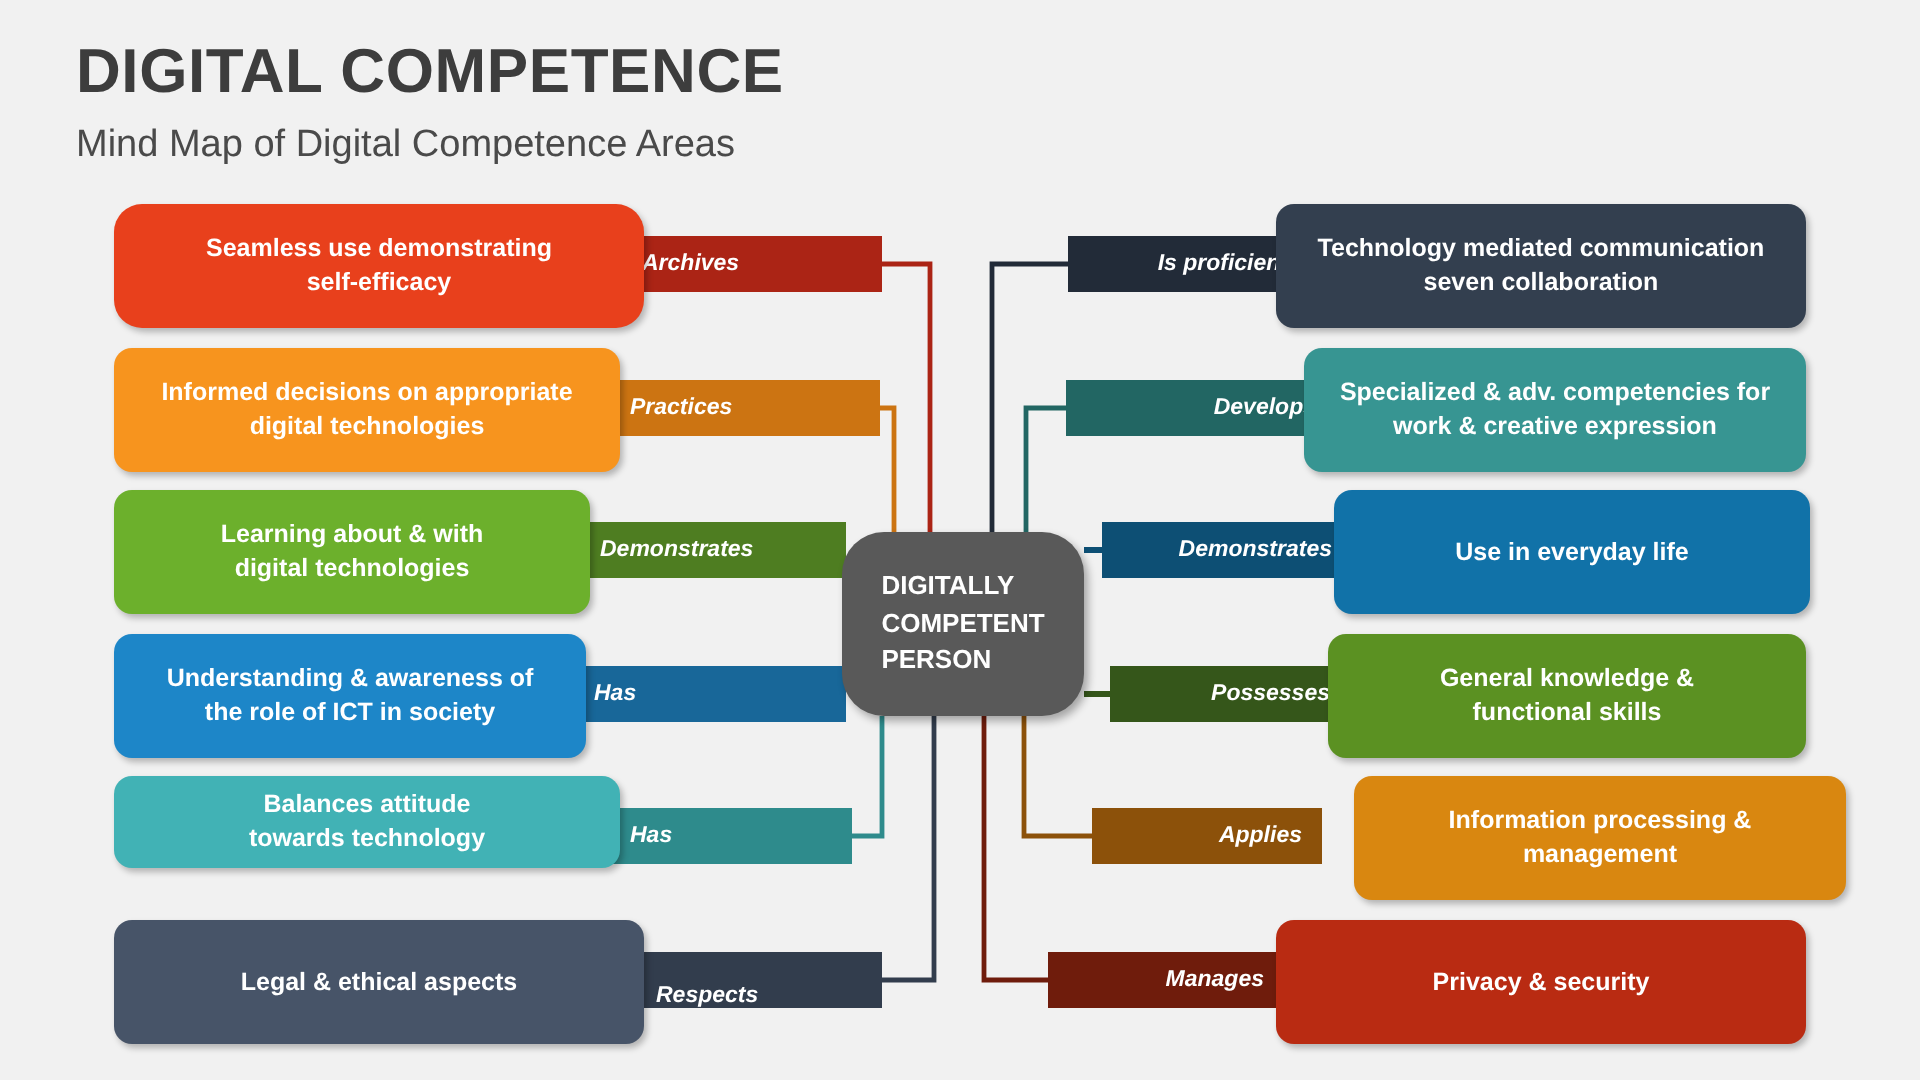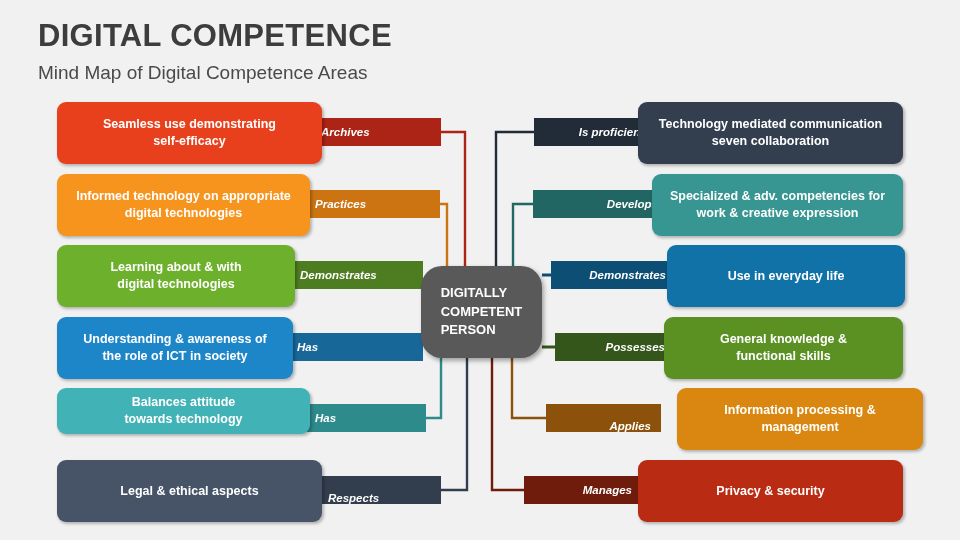--- a/index.html
+++ b/index.html
@@ -108,32 +108,32 @@
     </div>
   <div class="rel right" style="left: 533px; top: 190px; width: 135px; background: rgb(34, 102, 99);">
       <span>Develops</span>
     </div>
   <div class="rel right" style="left: 551px; top: 261px; width: 125px; background: rgb(13, 79, 116);">
       <span>Demonstrates</span>
     </div>
   <div class="rel right" style="left: 555px; top: 333px; width: 120px; background: rgb(53, 86, 26);">
       <span>Possesses</span>
     </div>
-  <div class="rel right" style="left: 546px; top: 404px; width: 115px; background: rgb(140, 81, 10); align-items: flex-end;">
+  <div class="rel right" style="left: 546px; top: 404px; width: 115px; background: rgb(140, 81, 10);">
       <span>Applies</span>
     </div>
   <div class="rel right" style="left: 524px; top: 476px; width: 118px; background: rgb(111, 28, 12);">
       <span>Manages</span>
     </div>
 
-  <div class="node" style="left: 57px; top: 102px; width: 265px; height: 62px; background: rgb(232, 64, 28);">
+  <div class="node" style="left: 57px; top: 102px; width: 265px; height: 62px; background: rgb(232, 64, 28); border-radius: 14px;">
       <span><span>Seamless use demonstrating</span><br><span>self-efficacy</span></span>
     </div>
   <div class="node" style="left: 57px; top: 174px; width: 253px; height: 62px; background: rgb(247, 148, 30);">
-      <span><span>Informed technology on appropriate</span><br><span>digital technologies</span></span>
+      <span><span>Informed decisions on appropriate</span><br><span>digital technologies</span></span>
     </div>
   <div class="node" style="left: 57px; top: 245px; width: 238px; height: 62px; background: rgb(108, 176, 44);">
       <span><span>Learning about &amp; with</span><br><span>digital technologies</span></span>
     </div>
   <div class="node" style="left: 57px; top: 317px; width: 236px; height: 62px; background: rgb(29, 134, 200);">
       <span><span>Understanding &amp; awareness of</span><br><span>the role of ICT in society</span></span>
     </div>
   <div class="node" style="left: 57px; top: 388px; width: 253px; height: 46px; background: rgb(65, 178, 181);">
       <span><span>Balances attitude</span><br><span>towards technology</span></span>
     </div>

